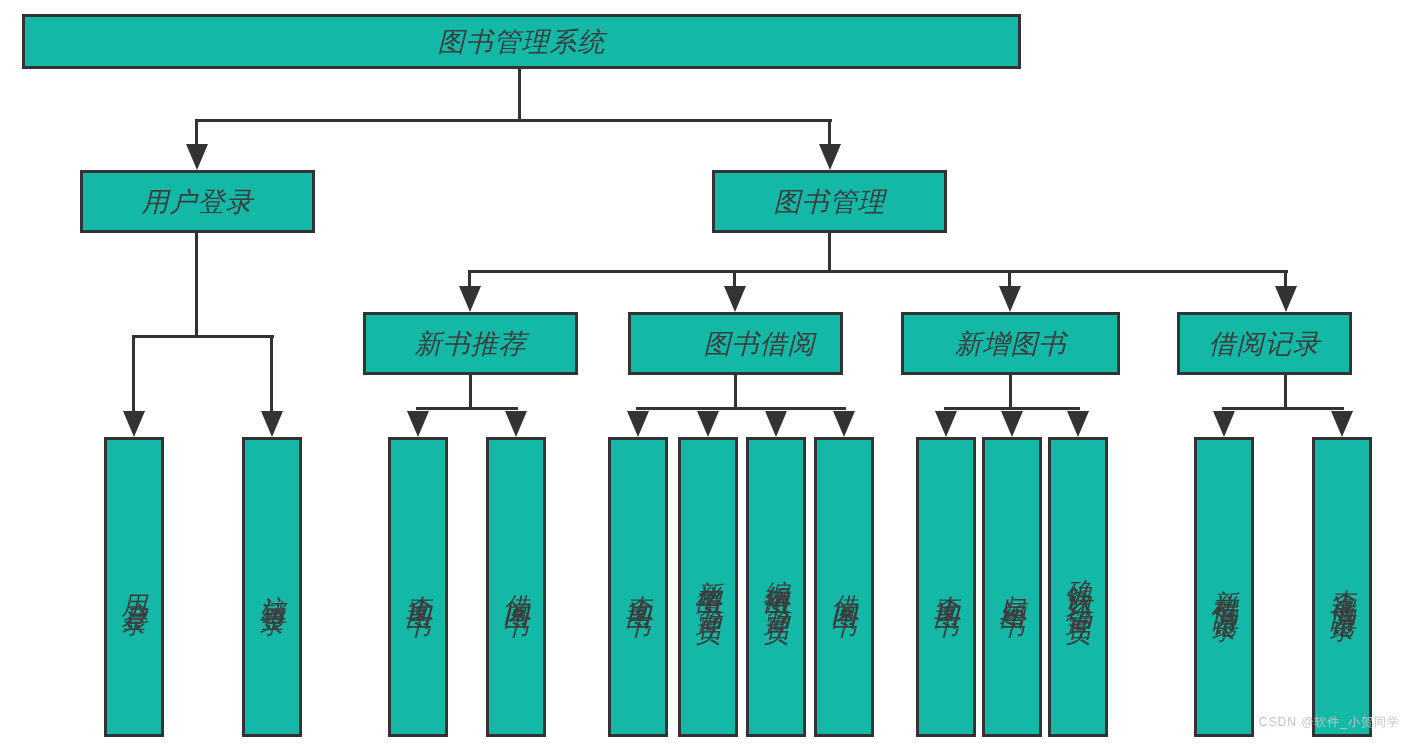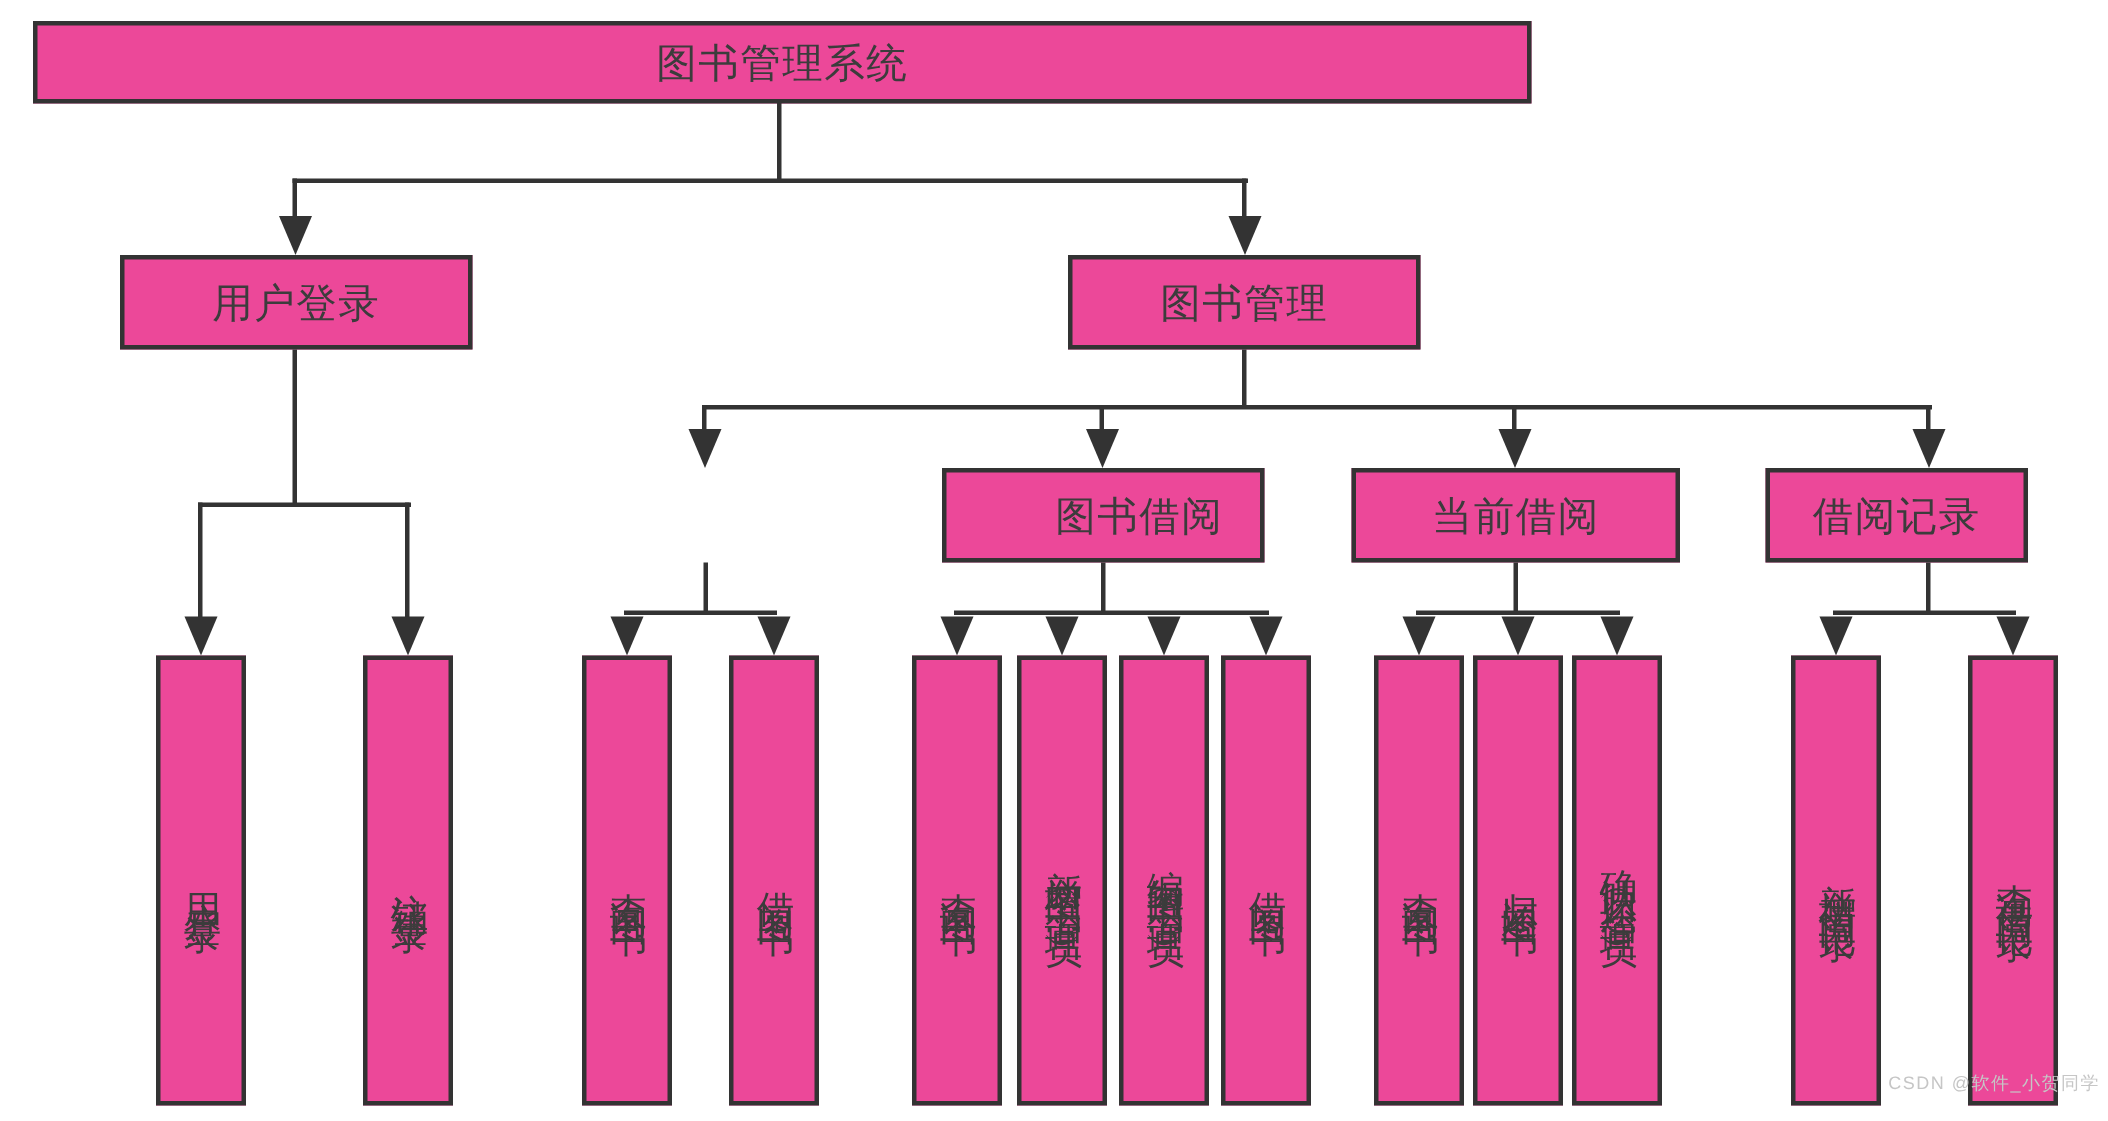--- a/index.html
+++ b/index.html
@@ -12,25 +12,26 @@
     position:relative;
     width:1405px;height:747px;
     background:#ffffff;
     font-family:"Liberation Sans","DejaVu Sans",sans-serif;
     overflow:hidden;
   }
   .node{
     position:absolute;
     box-sizing:border-box;
     border:3px solid var(--line);
-    background:#ec4899;
+    background:#14b8a6;
     display:flex;
     align-items:center;
     justify-content:center;
     color:var(--text);
+    font-style:italic;
   }
   .hbox{font-size:27px;letter-spacing:1px;}
   .vbox{
     writing-mode:vertical-rl;
     text-orientation:mixed;
     font-size:25px;
     letter-spacing:6px;
     line-height:1;
     text-align:center;
   }
@@ -88,25 +89,28 @@
   <div class="hl" style="left:468px;top:270px;width:820px;"></div>
   <div class="vl" style="left:468px;top:270px;height:18px;"></div>
   <div class="vl" style="left:733px;top:270px;height:18px;"></div>
   <div class="vl" style="left:1008px;top:270px;height:18px;"></div>
   <div class="vl" style="left:1284px;top:270px;height:18px;"></div>
   <div class="arr" style="left:459px;top:286px;"></div>
   <div class="arr" style="left:724px;top:286px;"></div>
   <div class="arr" style="left:999px;top:286px;"></div>
   <div class="arr" style="left:1275px;top:286px;"></div>
 
+  <div class="node hbox" style="left:363px;top:312px;width:215px;height:63px;">
+    <span>新书推荐</span>
+  </div>
   <div class="node hbox" style="left:628px;top:312px;width:215px;height:63px;padding-left:48px;">
     <span>图书借阅</span>
   </div>
   <div class="node hbox" style="left:901px;top:312px;width:219px;height:63px;">
-    <span>当前借阅</span>
+    <span>新增图书</span>
   </div>
   <div class="node hbox" style="left:1177px;top:312px;width:175px;height:63px;">
     <span>借阅记录</span>
   </div>
 
   <div class="vl" style="left:469px;top:375px;height:34px;"></div>
   <div class="hl" style="left:416px;top:407px;width:102px;"></div>
   <div class="arr" style="left:407px;top:411px;"></div>
   <div class="arr" style="left:505px;top:411px;"></div>
 

